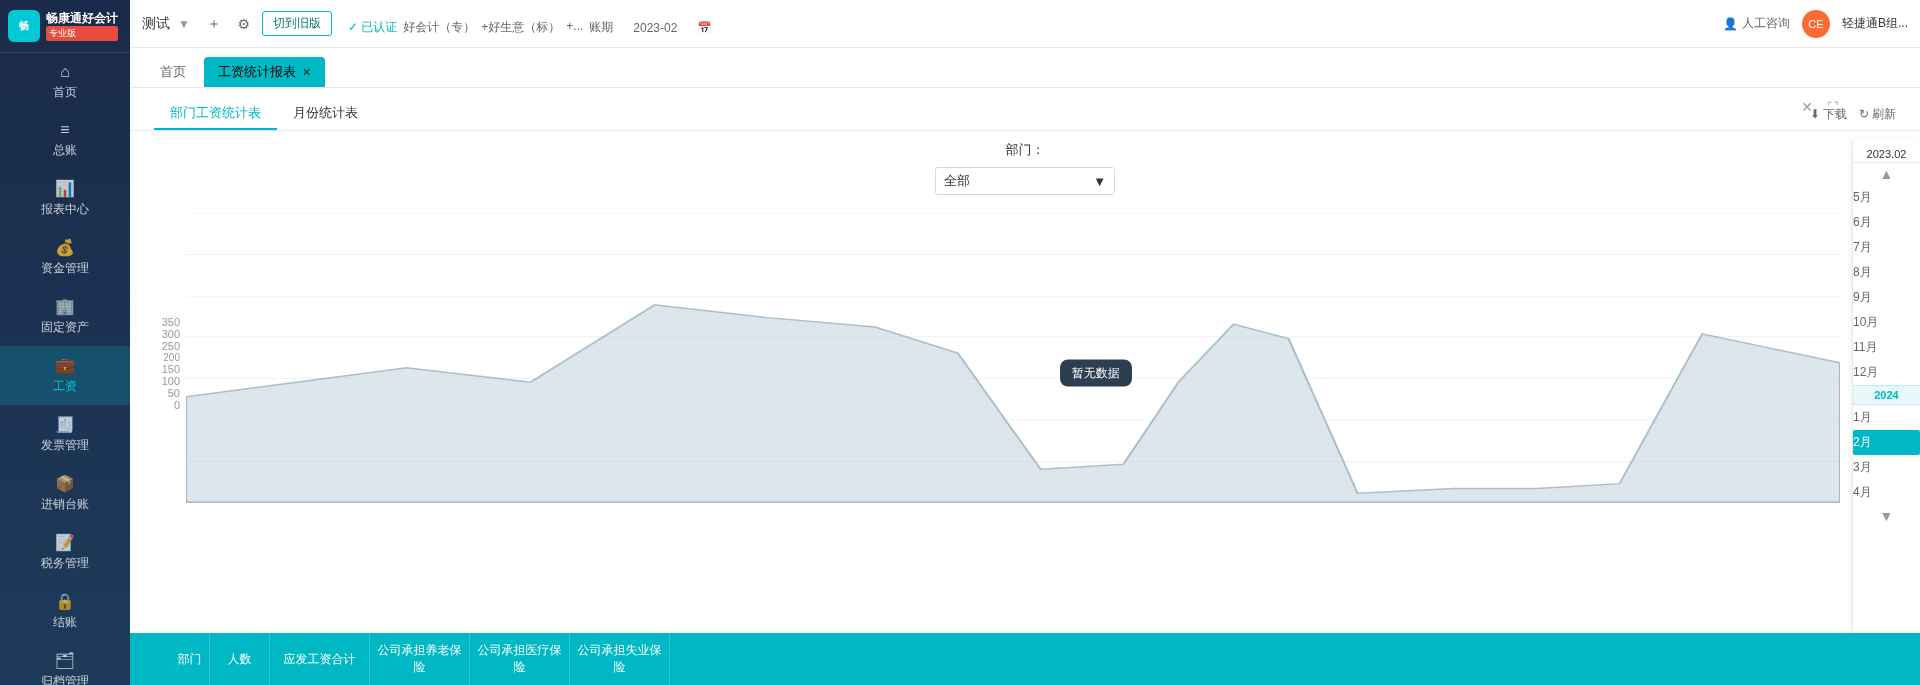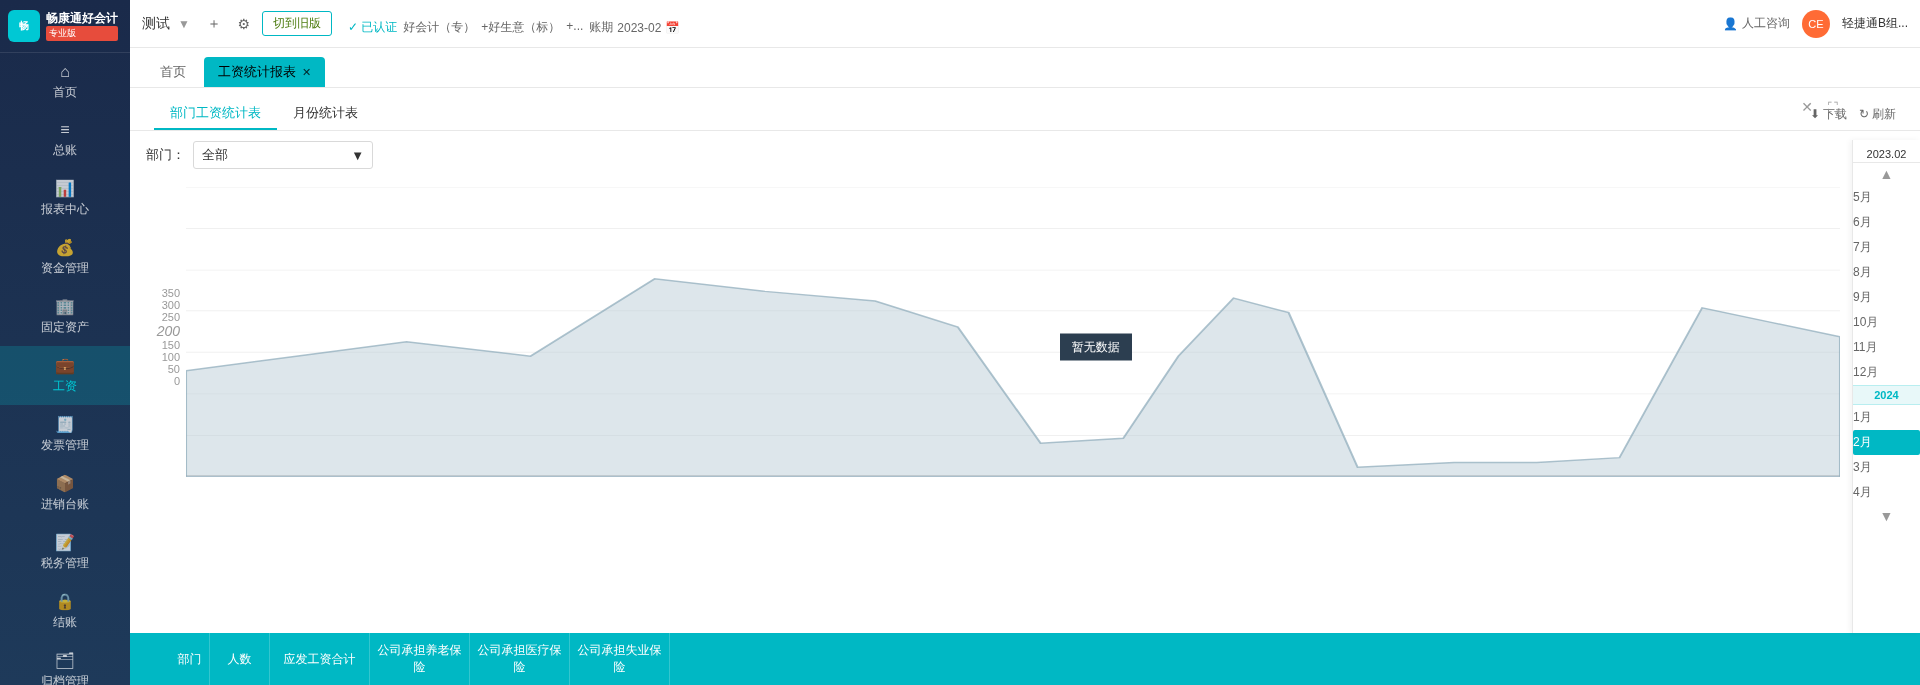--- a/index.html
+++ b/index.html
@@ -69,28 +69,28 @@
     .top-bar-arrow { color: #999; font-size: 12px; }
     .top-bar-actions { display: flex; align-items: center; gap: 6px; margin-left: 4px; }
     .top-bar-btn {
       width: 24px; height: 24px;
       border: none; background: none; cursor: pointer;
       color: #666; font-size: 14px;
       display: flex; align-items: center; justify-content: center;
       border-radius: 3px;
     }
     .switch-btn {
-      border: 1px solid #00b8c4; color: #4d7c0f;
+      border: 1px solid #00b8c4; color: #0f766e;
       background: white; padding: 3px 10px; border-radius: 3px;
       cursor: pointer; font-size: 12px;
     }
     .status-badges { display: flex; align-items: flex-start; gap: 6px; margin-left: 8px; margin-top: 8px; }
     .badge-certified { color: #00b8c4; font-size: 12px; display: flex; align-items: center; gap: 2px; }
     .badge-text { color: #666; font-size: 12px; }
-    .period-badge { color: #666; font-size: 12px; display: flex; align-items: center; gap: 4px; }
+    .period-badge { color: #666; font-size: 12px; display: flex; align-items: center; gap: 20px; }
     .top-bar-right { margin-left: auto; display: flex; align-items: center; gap: 12px; }
     .user-service { color: #666; font-size: 12px; display: flex; align-items: center; gap: 4px; cursor: pointer; }
     .user-avatar {
       width: 28px; height: 28px; border-radius: 50%;
       background: #ff6b35;
       color: white; font-size: 11px;
       display: flex; align-items: center; justify-content: center;
     }
     .user-name { color: #333; font-size: 12px; cursor: pointer; }
 
@@ -156,20 +156,21 @@
     .sub-tab-actions { display: flex; align-items: center; gap: 12px; }
     .action-link { color: #666; font-size: 12px; cursor: pointer; display: flex; align-items: center; gap: 3px; }
 
     
     .filter-row {
       display: flex;
       align-items: center;
       padding: 10px 16px;
       gap: 8px;
       flex-shrink: 0;
+      flex-direction: column;
     }
     .filter-label { font-size: 13px; color: #333; }
     .filter-select {
       width: 180px; height: 28px;
       border: 1px solid #d9d9d9;
       border-radius: 3px;
       padding: 0 8px;
       font-size: 13px;
       color: #333;
       background: white;
@@ -184,21 +185,21 @@
       padding: 8px 16px 0 16px;
       overflow: hidden;
     }
 
     
     .chart-tooltip {
       position: absolute;
       background: #2c3e50;
       color: white;
       padding: 5px 12px;
-      border-radius: 0;
+      border-radius: 8px;
       font-size: 12px;
       left: 50%;
       top: 45%;
       transform: translate(-50%, -50%);
       white-space: nowrap;
       pointer-events: none;
     }
 
     
     .table-header {
@@ -423,21 +424,21 @@
     </div>
 
     <div class="chart-area" style="padding-right: 80px;">
 
       <div style="display:flex; height:320px; width:100%;">
 
         <div style="width:40px; display:flex; flex-direction:column; justify-content:center; align-items:flex-end; padding-right:6px; padding-bottom:20px;">
           <span style="font-size:11px;color:#999;">350</span>
           <span style="font-size:11px;color:#999;">300</span>
           <span style="font-size:11px;color:#999;">250</span>
-          <span style="font-size:14px;color:#999;font-style:italic;">200</span>
+          <span style="font-size:10px;color:#999;">200</span>
           <span style="font-size:11px;color:#999;">150</span>
           <span style="font-size:11px;color:#999;">100</span>
           <span style="font-size:11px;color:#999;">50</span>
           <span style="font-size:11px;color:#999;">0</span>
         </div>
 
         <div style="flex:1; position:relative;">
           <svg viewBox="0 0 1200 300" preserveAspectRatio="none" style="width:100%;height:290px;display:block;">
 
             <line x1="0" y1="0" x2="1200" y2="0" stroke="#f0f0f0" stroke-width="1"></line>

